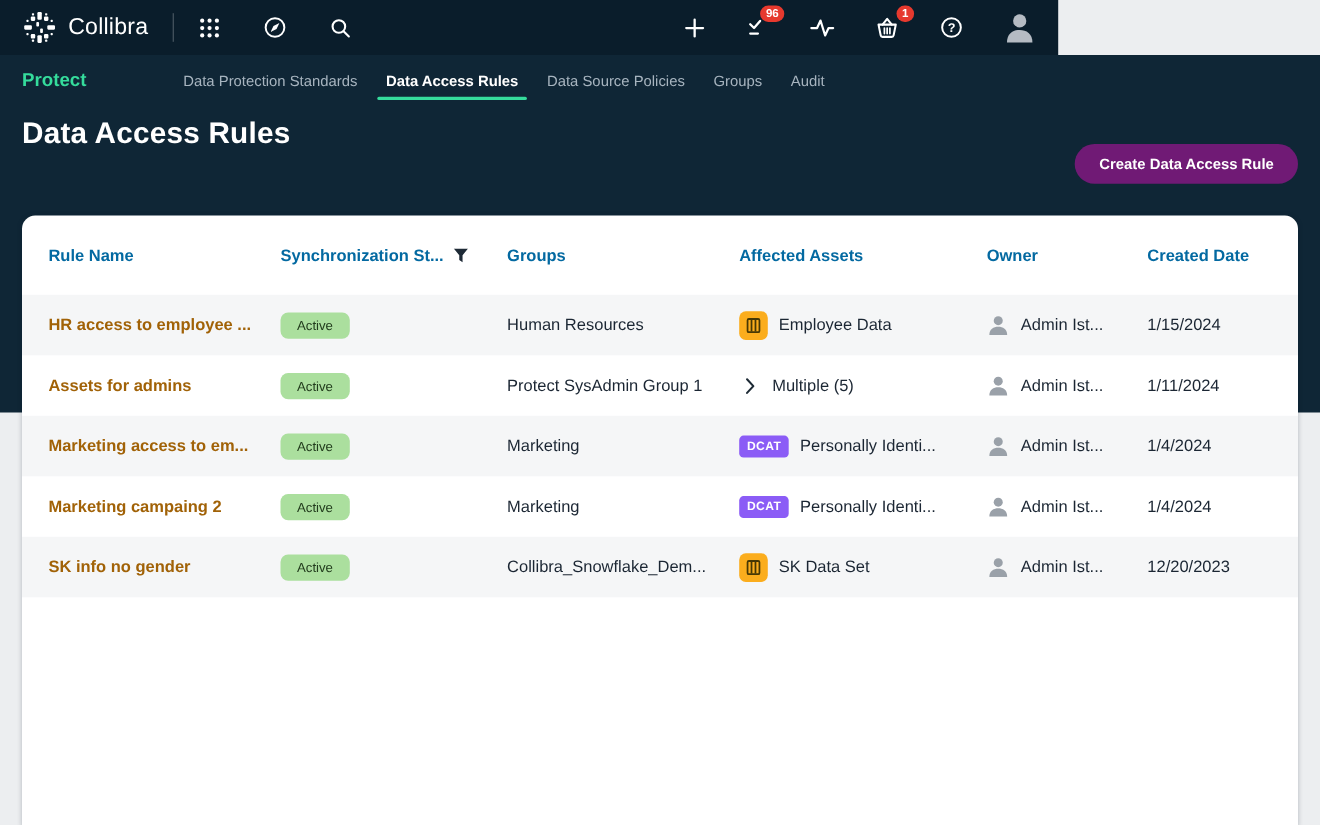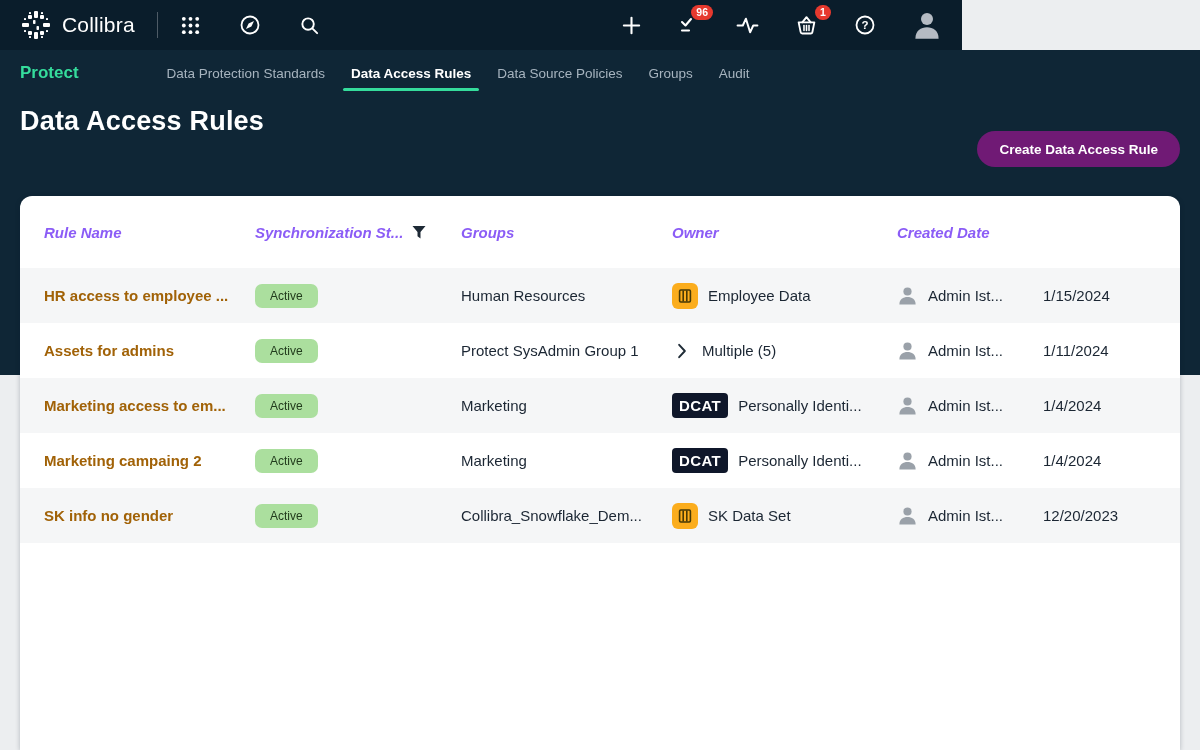--- a/index.html
+++ b/index.html
@@ -53,36 +53,36 @@
   .card {
     position:absolute; left:20px; top:196px; width:1160px; height:554px;
     background:#fff; border-radius:12px 12px 0 0; z-index:3;
     box-shadow:0 1px 5px rgba(5,25,40,.25); overflow:hidden;
   }
   .thead, .tr {
     display:grid; grid-template-columns:211px 206px 211px 225px 146px 1fr;
     align-items:center; padding-left:24px;
   }
   .thead { height:72px; }
-  .th { font-size:15px; font-weight:700; color:#8b5cf6; display:flex; align-items:center; gap:9px;font-style:italic; }
+  .th { font-size:15px; font-weight:700; color:#0369a1; display:flex; align-items:center; gap:9px; }
   .tr { height:55px; }
   .tr.odd { background:#f5f6f7; }
   .rule-link { color:#a16207; font-size:15px; font-weight:700; text-decoration:none; cursor:pointer; }
   .status-badge {
     display:inline-block; background:#abdf9e; color:#223c1d; font-size:12px;
     padding:5px 15px; border-radius:7px;
   }
   .td { font-size:15px; color:#1b2633; }
   .td.flexcell { display:flex; align-items:center; gap:10px; }
   .asset-chip {
     width:26px; height:26px; background:#fbad1d; border-radius:6px;
     display:inline-flex; align-items:center; justify-content:center; flex:none;
   }
   .dcat-badge {
-    display:inline-block; background:#0f172a; color:#fff; font-size:15px; font-weight:700;
+    display:inline-block; background:#8b5cf6; color:#fff; font-size:11px; font-weight:700;
     padding:4px 7px; border-radius:4px; letter-spacing:.4px; flex:none;
   }
   .chev { display:inline-flex; cursor:pointer; flex:none; }
   .date { font-weight:500; }
   .filter-btn { background:none; border:none; cursor:pointer; display:flex; padding:0; }
 </style>
 </head>
 <body>
 
 <header class="topbar">
@@ -203,20 +203,21 @@
     <div class="th">Rule Name</div>
     <div class="th">
       <span>Synchronization St...</span>
       <button class="filter-btn" aria-label="filter">
         <svg width="14" height="13" viewBox="0 0 14 13" fill="#1e2a36">
           <path d="M0.5,0 h13 l-5,6.1 v6.4 l-3,-2.2 v-4.2 Z"></path>
         </svg>
       </button>
     </div>
     <div class="th">Groups</div>
+    <div class="th">Affected Assets</div>
     <div class="th">Owner</div>
     <div class="th">Created Date</div>
   </div>
 
   <div class="tr odd">
     <div class="td"><a class="rule-link">HR access to employee ...</a></div>
     <div class="td"><span class="status-badge">Active</span></div>
     <div class="td">Human Resources</div>
     <div class="td flexcell">
       <span class="asset-chip">

